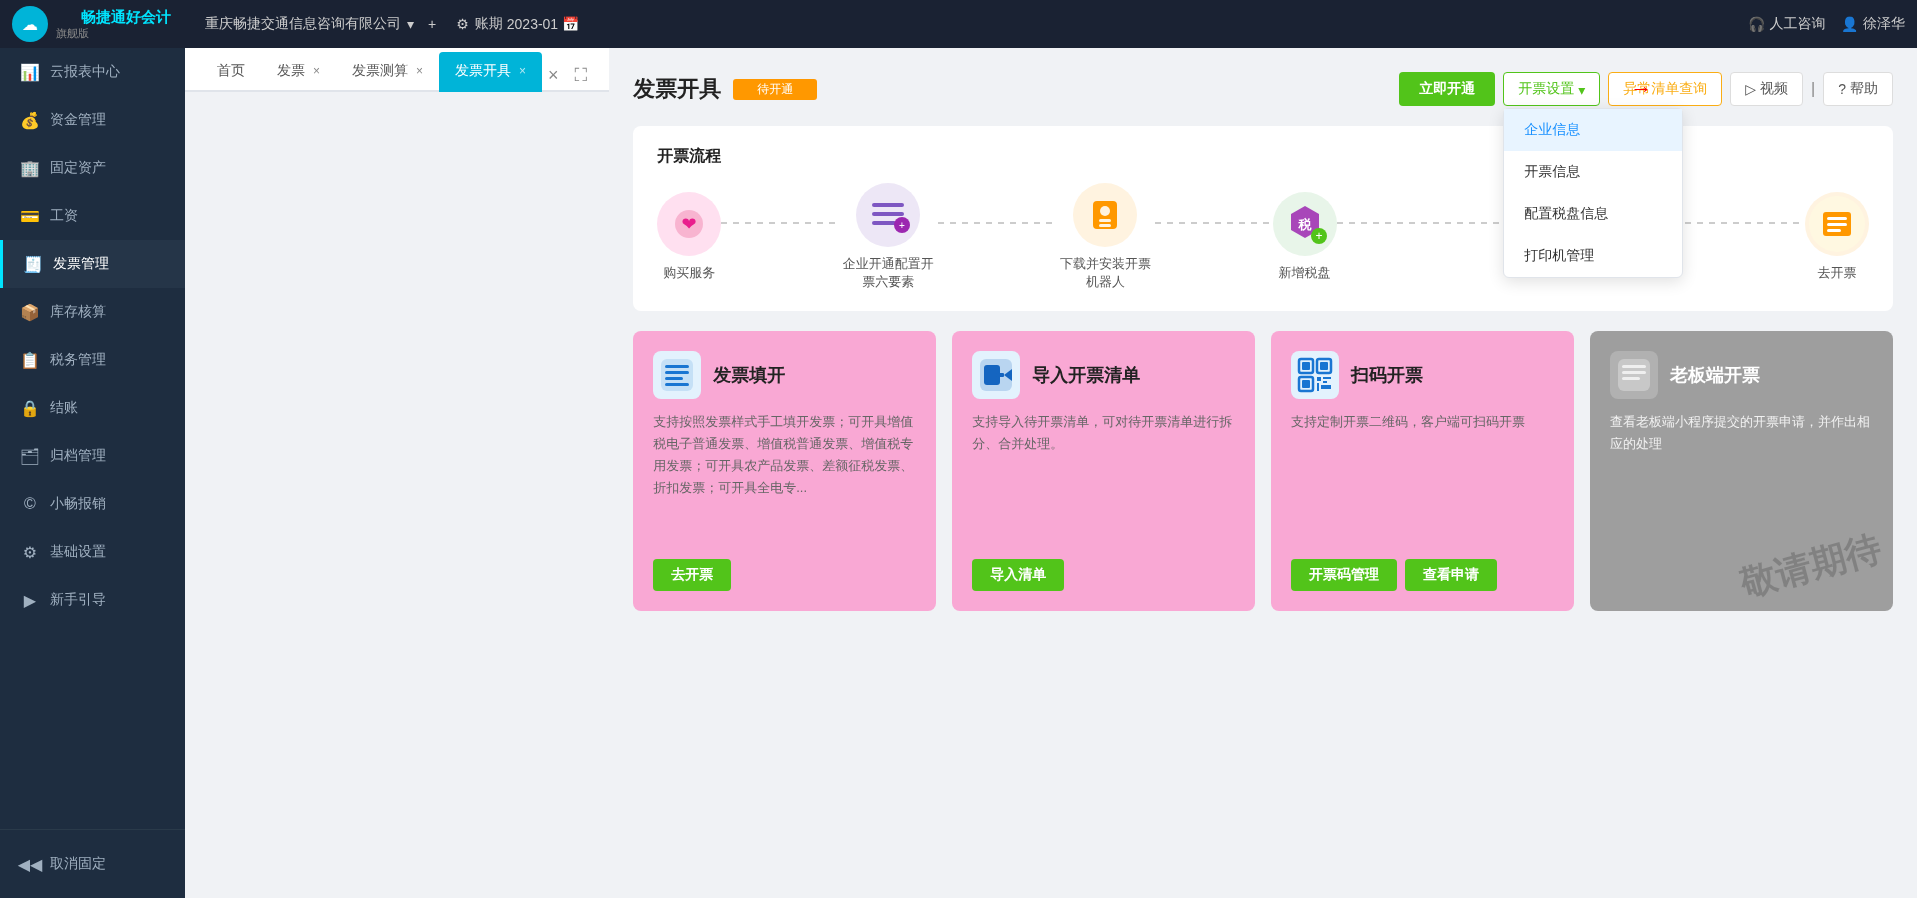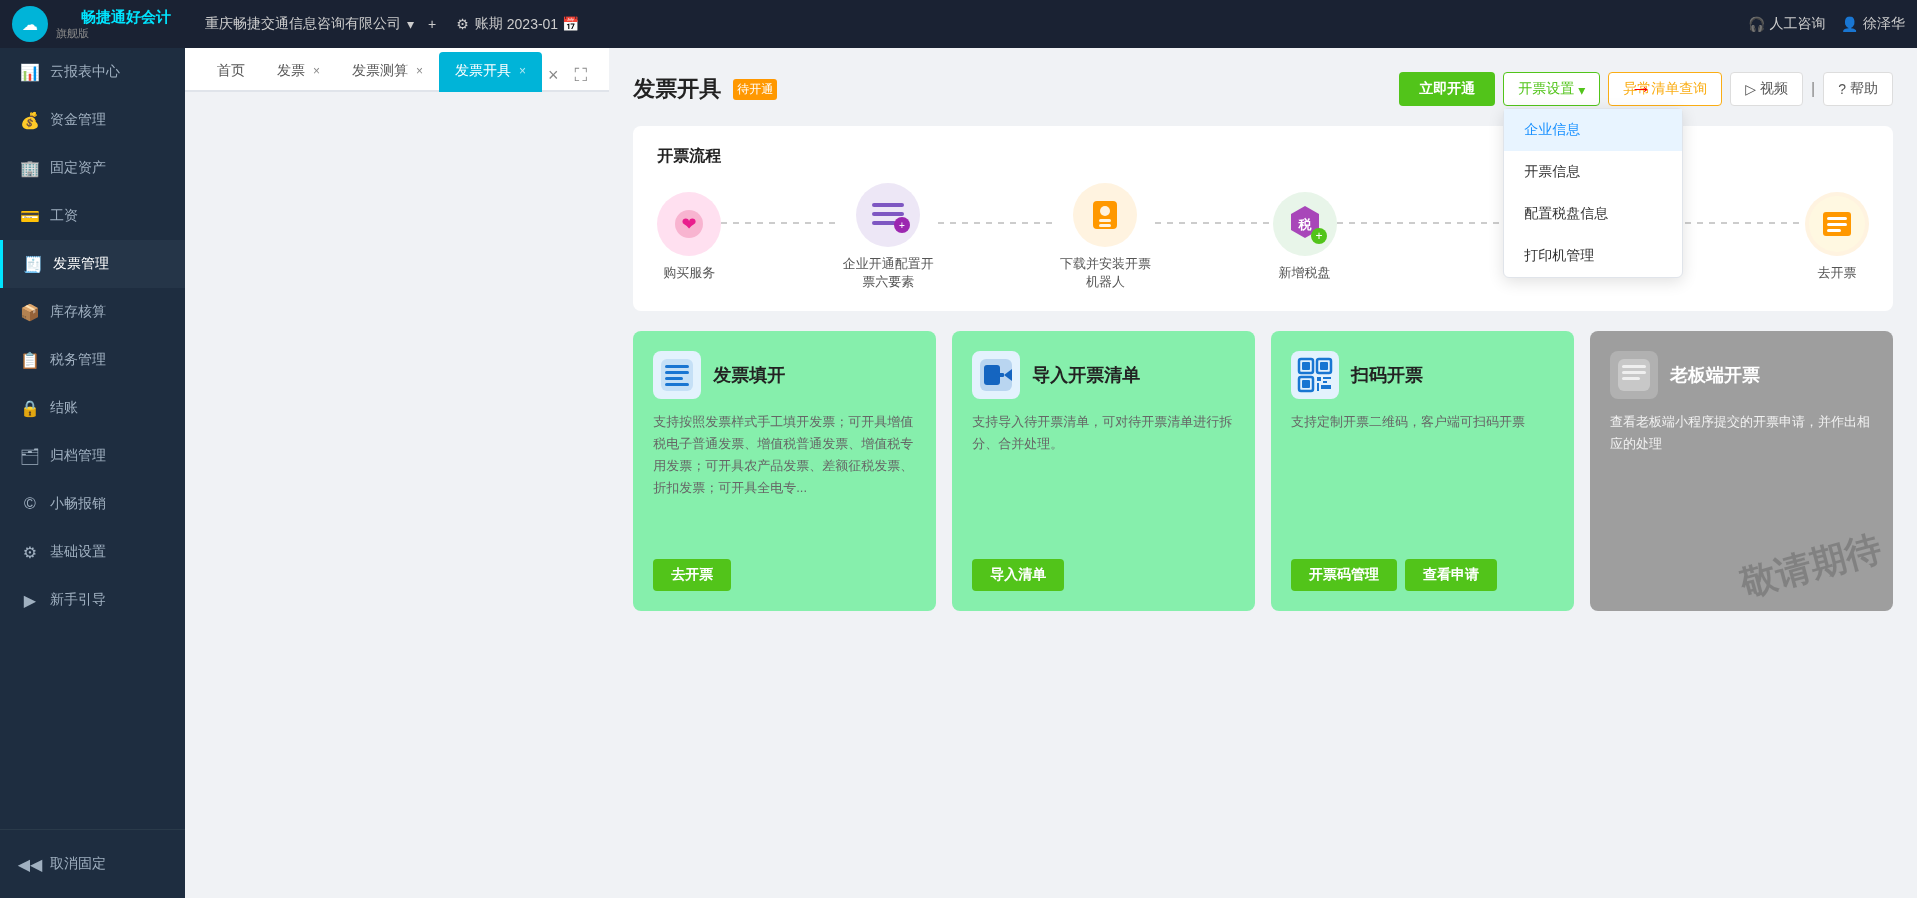--- a/index.html
+++ b/index.html
@@ -155,21 +155,21 @@
     }
     .page-title {
       font-size: 22px;
       font-weight: bold;
       color: #222;
     }
     .status-badge {
       background: #ff9800;
       color: white;
       font-size: 12px;
-      padding: 2px 4px;
+      padding: 2px 24px;
       border-radius: 3px;
     }
     .page-actions {
       display: flex; align-items: center; gap: 8px;
     }
     .btn-green {
       background: #52c41a;
       color: white;
       border: none;
       padding: 8px 20px;
@@ -260,21 +260,21 @@
     
     .methods-section {
       margin-bottom: 20px;
     }
     .methods-grid {
       display: grid;
       grid-template-columns: repeat(4, 1fr);
       gap: 16px;
     }
     .method-card {
-      background: #86efac;
+      background: #f9a8d4;
       border-radius: 8px;
       padding: 20px;
       min-height: 280px;
       position: relative;
     }
     .method-card.disabled {
       background: #9e9e9e;
     }
     .method-card-header {
       display: flex; align-items: center; gap: 12px;

